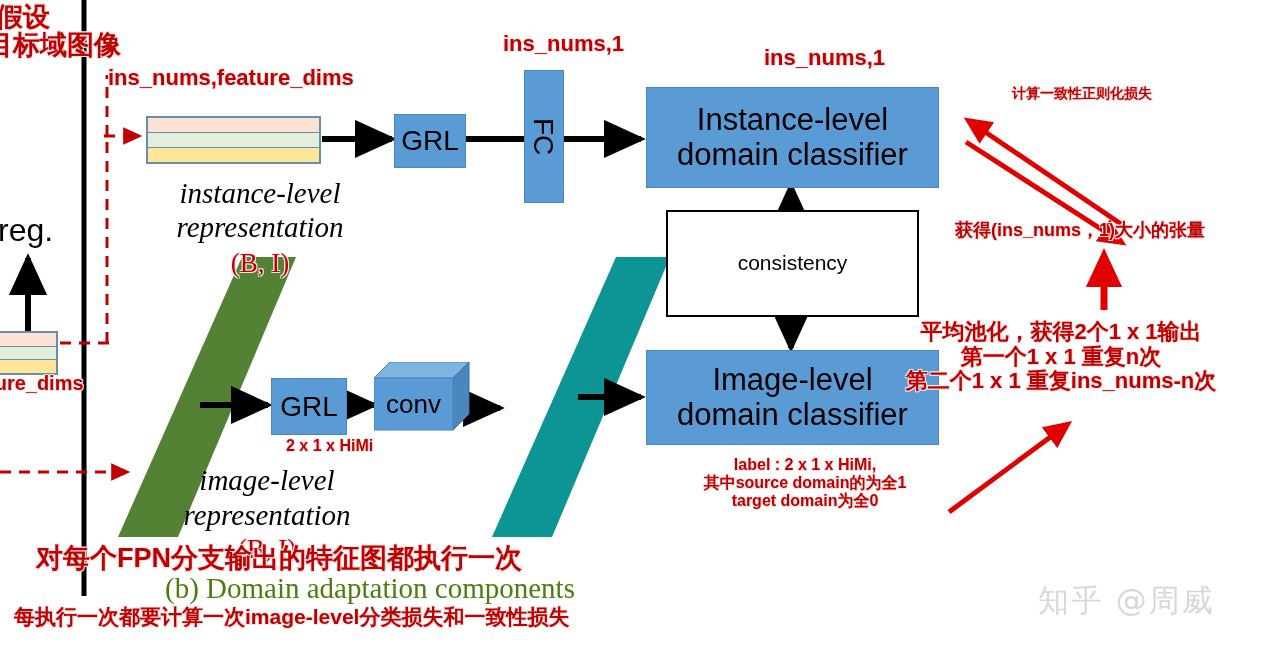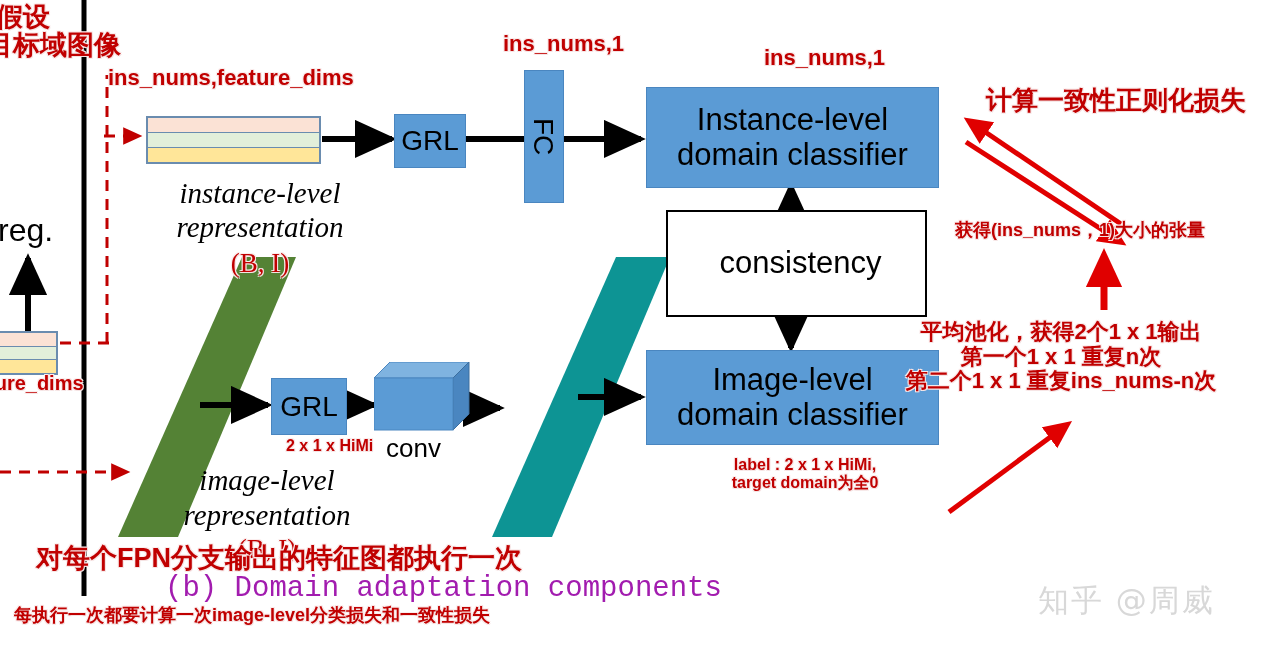--- a/index.html
+++ b/index.html
@@ -65,23 +65,23 @@
   svg.lay{position:absolute;left:0;top:0;width:1277px;height:655px;overflow:visible;pointer-events:none;}
 
   .wm{
     color:#d8d8d8;
     font-family:"DejaVu Sans",sans-serif;
     font-size:31px;
     letter-spacing:2px;
     white-space:nowrap;
   }
   .caption{
-    font-family:Liberation Mono, monospace;
+    font-family:Liberation Serif, serif;
     font-size:29px;
-    color:#a21caf;
+    color:#4d7c0f;
     white-space:nowrap;
   }
 </style>
 </head>
 <body>
 
 <div id="stage">
 
   <svg class="lay" viewBox="0 0 1277 655">
     <defs>
@@ -167,64 +167,65 @@
 
   <div class="abs red" style="left:503px;top:32px;font-size:22px;">ins_nums,1</div>
 
   <div class="abs red" style="left:764px;top:46px;font-size:22px;">ins_nums,1</div>
 
   <div class="abs bluebox" style="left:646px;top:87px;width:291px;height:99px;font-size:31px;flex-direction:column;">
     <span>Instance-level</span>
     <span>domain classifier</span>
   </div>
 
-  <div class="abs whitebox" style="left:666px;top:210px;width:249px;height:103px;font-size:31px;flex-direction:column;padding-left:8px;">
+  <div class="abs whitebox" style="left:666px;top:210px;width:249px;height:103px;font-size:21px;flex-direction:column;">
     <span>consistency</span>
   </div>
 
   <div class="abs bluebox" style="left:646px;top:350px;width:291px;height:93px;font-size:31px;flex-direction:column;">
     <span>Image-level</span>
     <span>domain classifier</span>
   </div>
 
   <div class="abs bluebox" style="left:271px;top:378px;width:74px;height:55px;font-size:28px;">
     <span>GRL</span>
   </div>
 
   <div class="abs" style="left:374px;top:362px;width:96px;height:70px;">
     <svg width="96" height="70" viewBox="0 0 96 70" style="position:absolute;left:0;top:0;">
       <polygon points="0,16 16,0 95,0 79,16" fill="#7FB3E0" stroke="#4A86C0" stroke-width="1"></polygon>
       <polygon points="79,16 95,0 95,52 79,68" fill="#4A86C0" stroke="#3C6E9E" stroke-width="1"></polygon>
       <rect x="0" y="16" width="79" height="52" fill="#5B9BD5" stroke="#4A86C0" stroke-width="1"></rect>
     </svg>
-    <div style="position:absolute;left:0;top:16px;width:79px;height:52px;display:flex;align-items:center;justify-content:center;font-size:26px;color:#000;font-family:'Liberation Sans',sans-serif;margin-top:44px;">conv</div>
+    <div style="position:absolute;left:0;top:16px;width:79px;height:52px;display:flex;align-items:center;justify-content:center;font-size:26px;color:#000;font-family:'Liberation Sans',sans-serif;">conv</div>
   </div>
 
   <div class="abs red" style="left:286px;top:437px;font-size:16px;">2 x 1 x HiMi</div>
 
   <div class="abs serif-it" style="left:172px;top:465px;width:190px;font-size:29px;">image-level</div>
   <div class="abs serif-it" style="left:172px;top:500px;width:190px;font-size:29px;">representation</div>
   <div class="abs red" style="left:172px;top:534px;width:190px;text-align:center;font-family:'Liberation Serif',serif;font-weight:normal;font-size:27px;">(B, I)</div>
 
-  <div class="abs red" style="left:986px;top:86px;font-size:26px;">计算一致性正则化损失</div>
+  <div class="abs red" style="left:1012px;top:86px;font-size:14px;">计算一致性正则化损失</div>
 
   <div class="abs red" style="left:955px;top:220px;font-size:18px;">获得(ins_nums，1)大小的张量</div>
 
   <div class="abs red center" style="left:901px;top:320px;width:320px;font-size:22px;">
     <div>平均池化，获得2个1 x 1输出</div>
     <div>第一个1 x 1 重复n次</div>
     <div>第二个1 x 1 重复ins_nums-n次</div>
   </div>
 
   <div class="abs red center" style="left:655px;top:456px;width:300px;font-size:16px;">
     <div>label : 2 x 1 x HiMi,</div>
+    <div>其中source domain的为全1</div>
     <div>target domain为全0</div>
   </div>
 
   <div class="abs red" style="left:36px;top:543px;font-size:27px;">对每个FPN分支输出的特征图都执行一次</div>
 
   <div class="abs caption" style="left:165px;top:572px;">(b) Domain adaptation components</div>
 
-  <div class="abs red" style="left:14px;top:605px;font-size:18px;">每执行一次都要计算一次image-level分类损失和一致性损失</div>
+  <div class="abs red" style="left:14px;top:605px;font-size:21px;">每执行一次都要计算一次image-level分类损失和一致性损失</div>
 
   <div class="abs wm" style="left:1038px;top:580px;">知乎 @周威</div>
 
 </div>
 
 </body></html>

